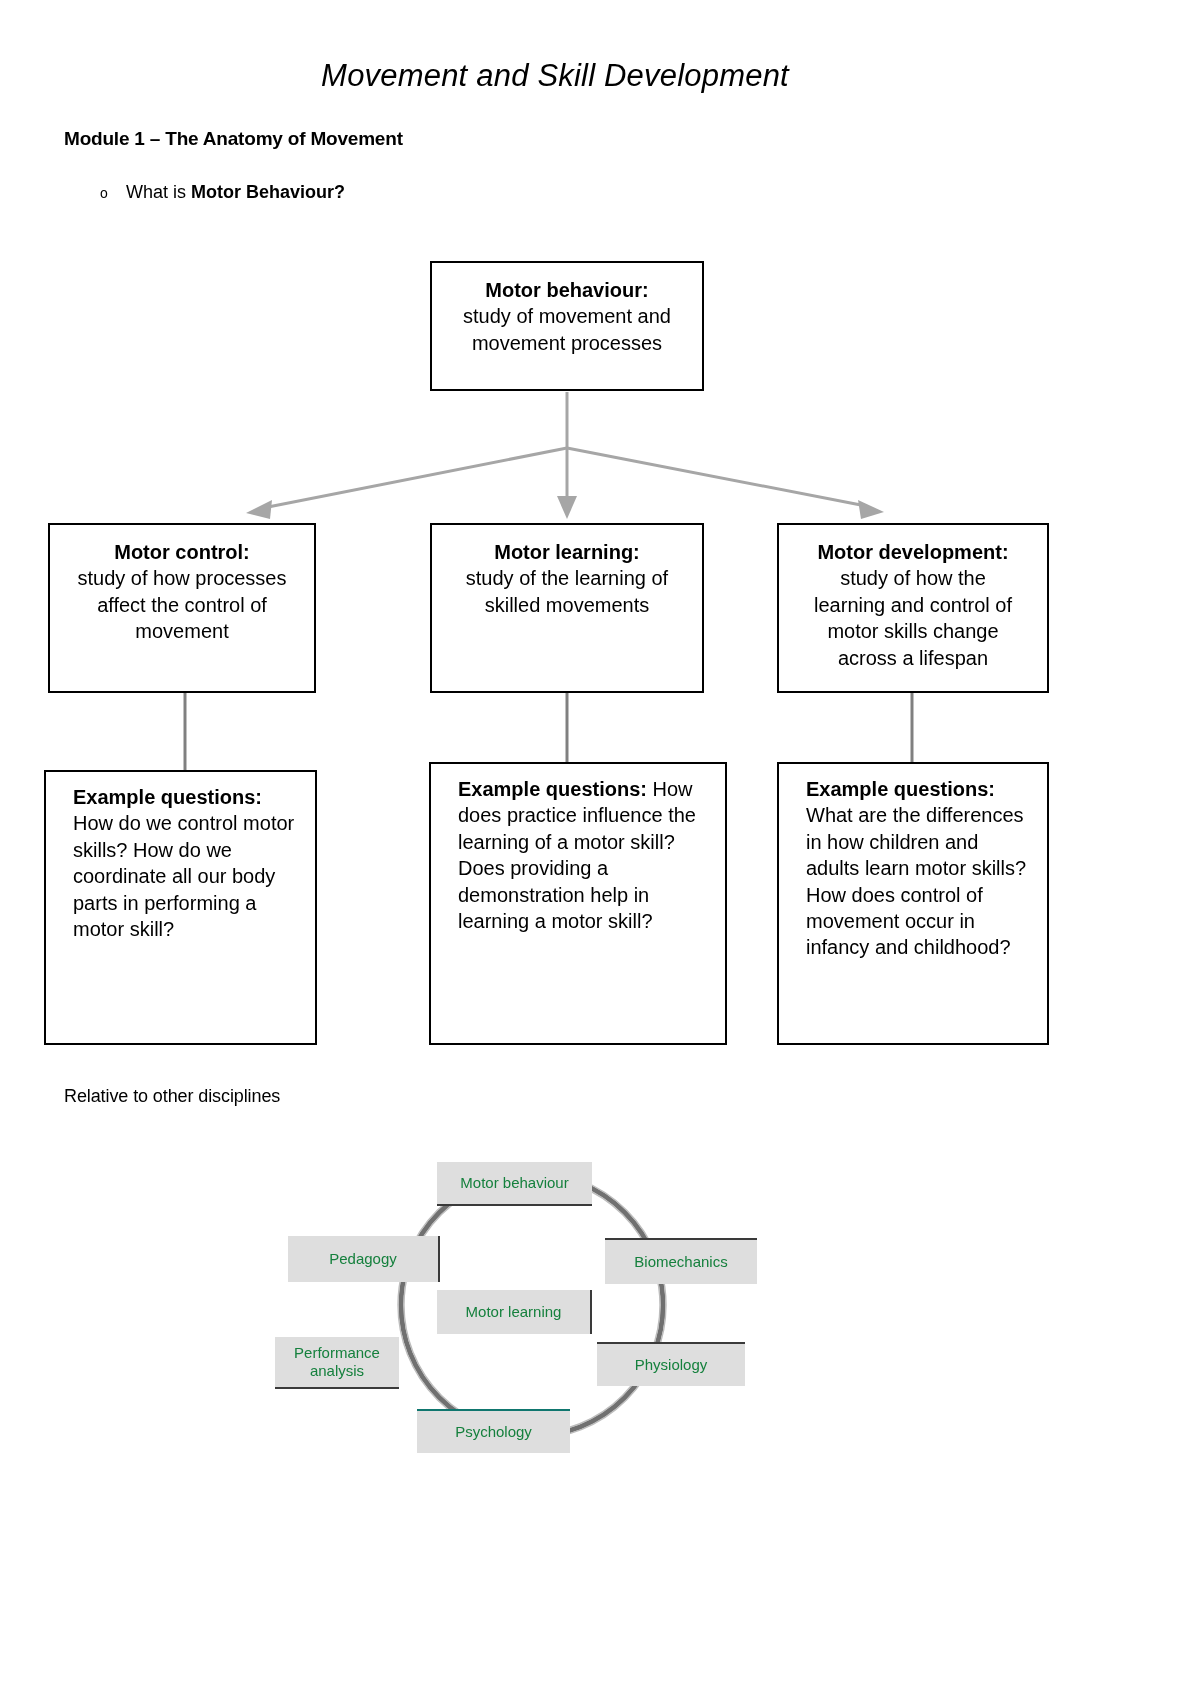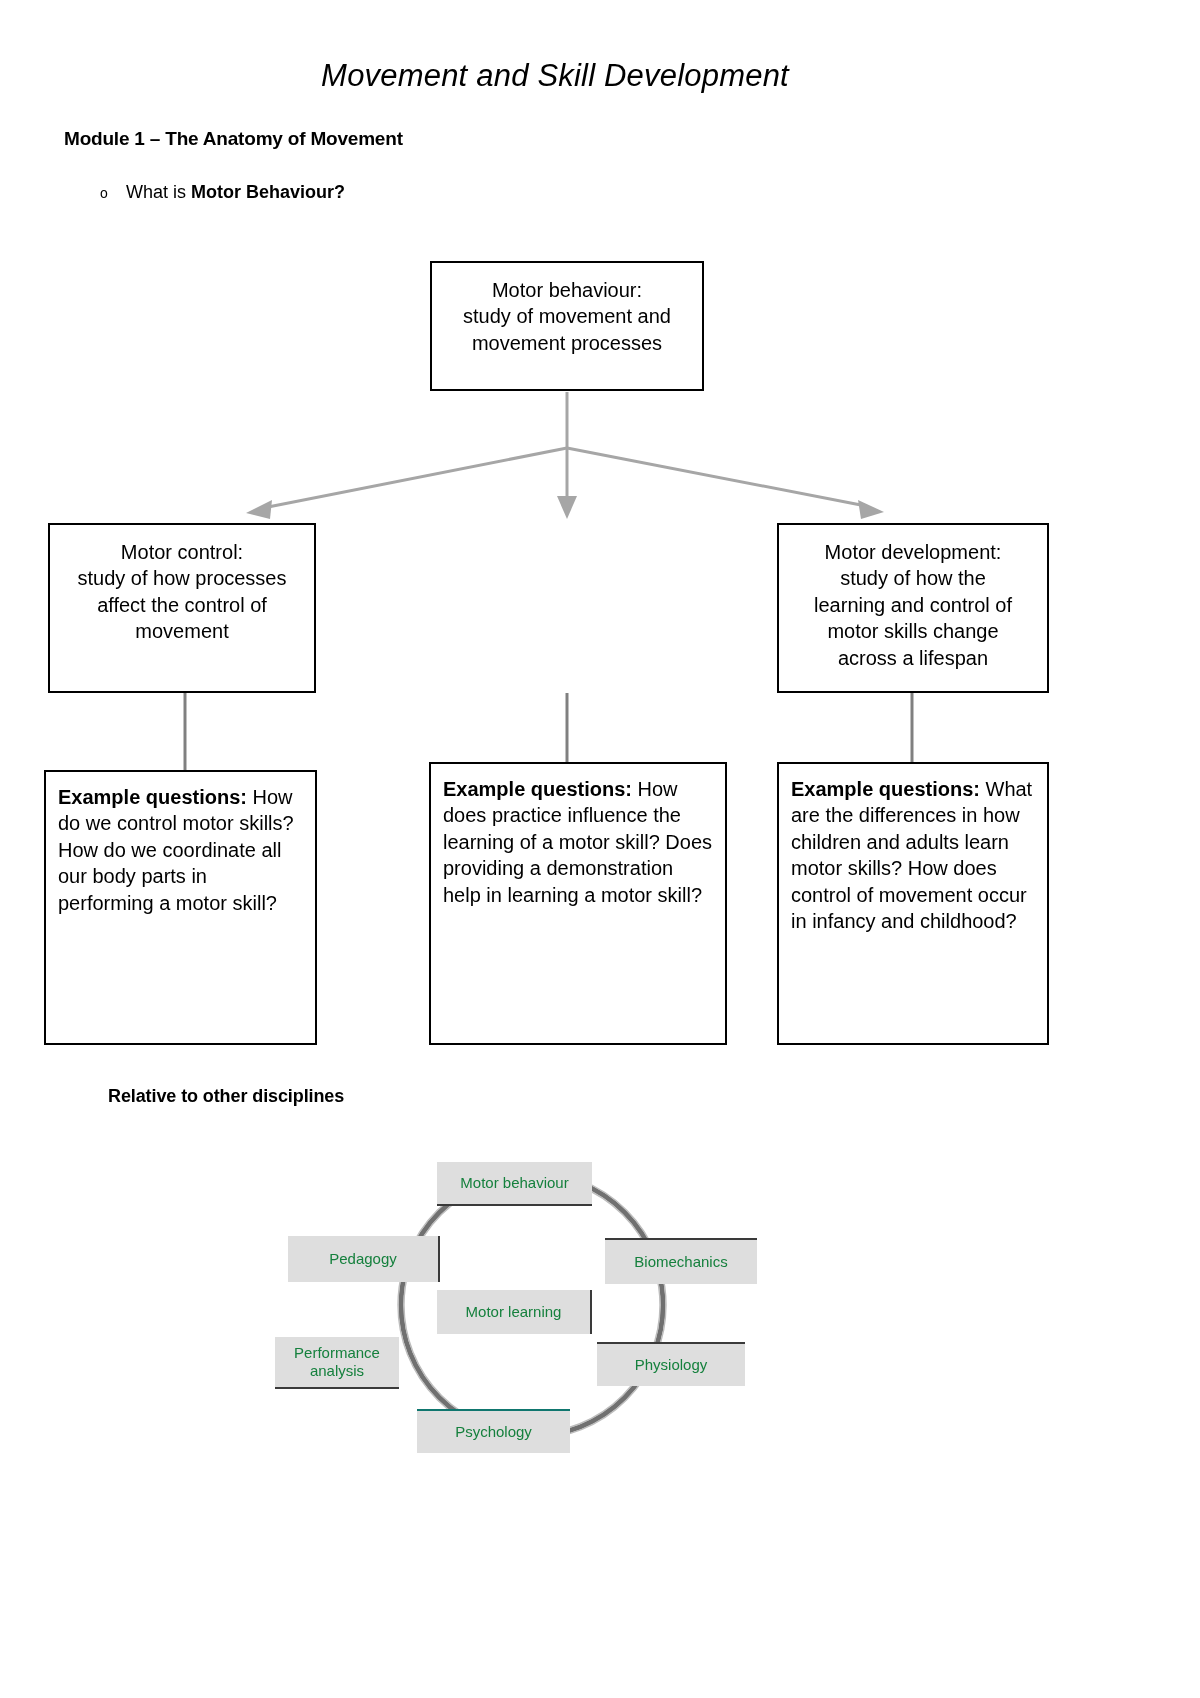--- a/index.html
+++ b/index.html
@@ -57,42 +57,41 @@
     width: 12px;
   }
   .bullet-text { font-weight: 400; }
   .bullet-text b { font-weight: bold; }
 
   .section-heading {
     position: absolute;
     left: 64px;
     top: 1086px;
     font-size: 18px;
-    font-weight: bold;
+    font-weight: normal;
     letter-spacing: -0.1px;
-    margin-left: 44px;
   }
 
   
   .fc-box {
     position: absolute;
     box-sizing: border-box;
     border: 2.5px solid #000;
     background: #fff;
     font-size: 20px;
     line-height: 1.32;
   }
   .fc-box .bx-title {
-    font-weight: normal;
+    font-weight: bold;
     display: block;
   }
   .fc-box .bx-body { display: block; }
 
   .box-center-text { text-align: center; padding-top: 14px; }
-  .box-left-text   { text-align: left;  padding: 12px 10px 0 12px; }
+  .box-left-text   { text-align: left;  padding: 12px 10px 0 27px; }
 
   
   #box-root {
     left: 430px; top: 261px; width: 274px; height: 130px;
   }
   
   #box-control   { left: 48px;  top: 523px; width: 268px; height: 170px; }
   #box-learning  { left: 430px; top: 523px; width: 274px; height: 170px; }
   #box-developm  { left: 777px; top: 523px; width: 272px; height: 170px; }
 
@@ -175,20 +174,25 @@
     <span class="bx-body">movement processes</span>
   </div>
 
   <div class="fc-box box-center-text" id="box-control">
     <span class="bx-title">Motor control:</span>
     <span class="bx-body">study of how processes</span>
     <span class="bx-body">affect the control of</span>
     <span class="bx-body">movement</span>
   </div>
 
+  <div class="fc-box box-center-text" id="box-learning">
+    <span class="bx-title">Motor learning:</span>
+    <span class="bx-body">study of the learning of</span>
+    <span class="bx-body">skilled movements</span>
+  </div>
 
   <div class="fc-box box-center-text" id="box-developm">
     <span class="bx-title">Motor development:</span>
     <span class="bx-body">study of how the</span>
     <span class="bx-body">learning and control of</span>
     <span class="bx-body">motor skills change</span>
     <span class="bx-body">across a lifespan</span>
   </div>
 
   <div class="fc-box box-left-text" id="box-q1">

